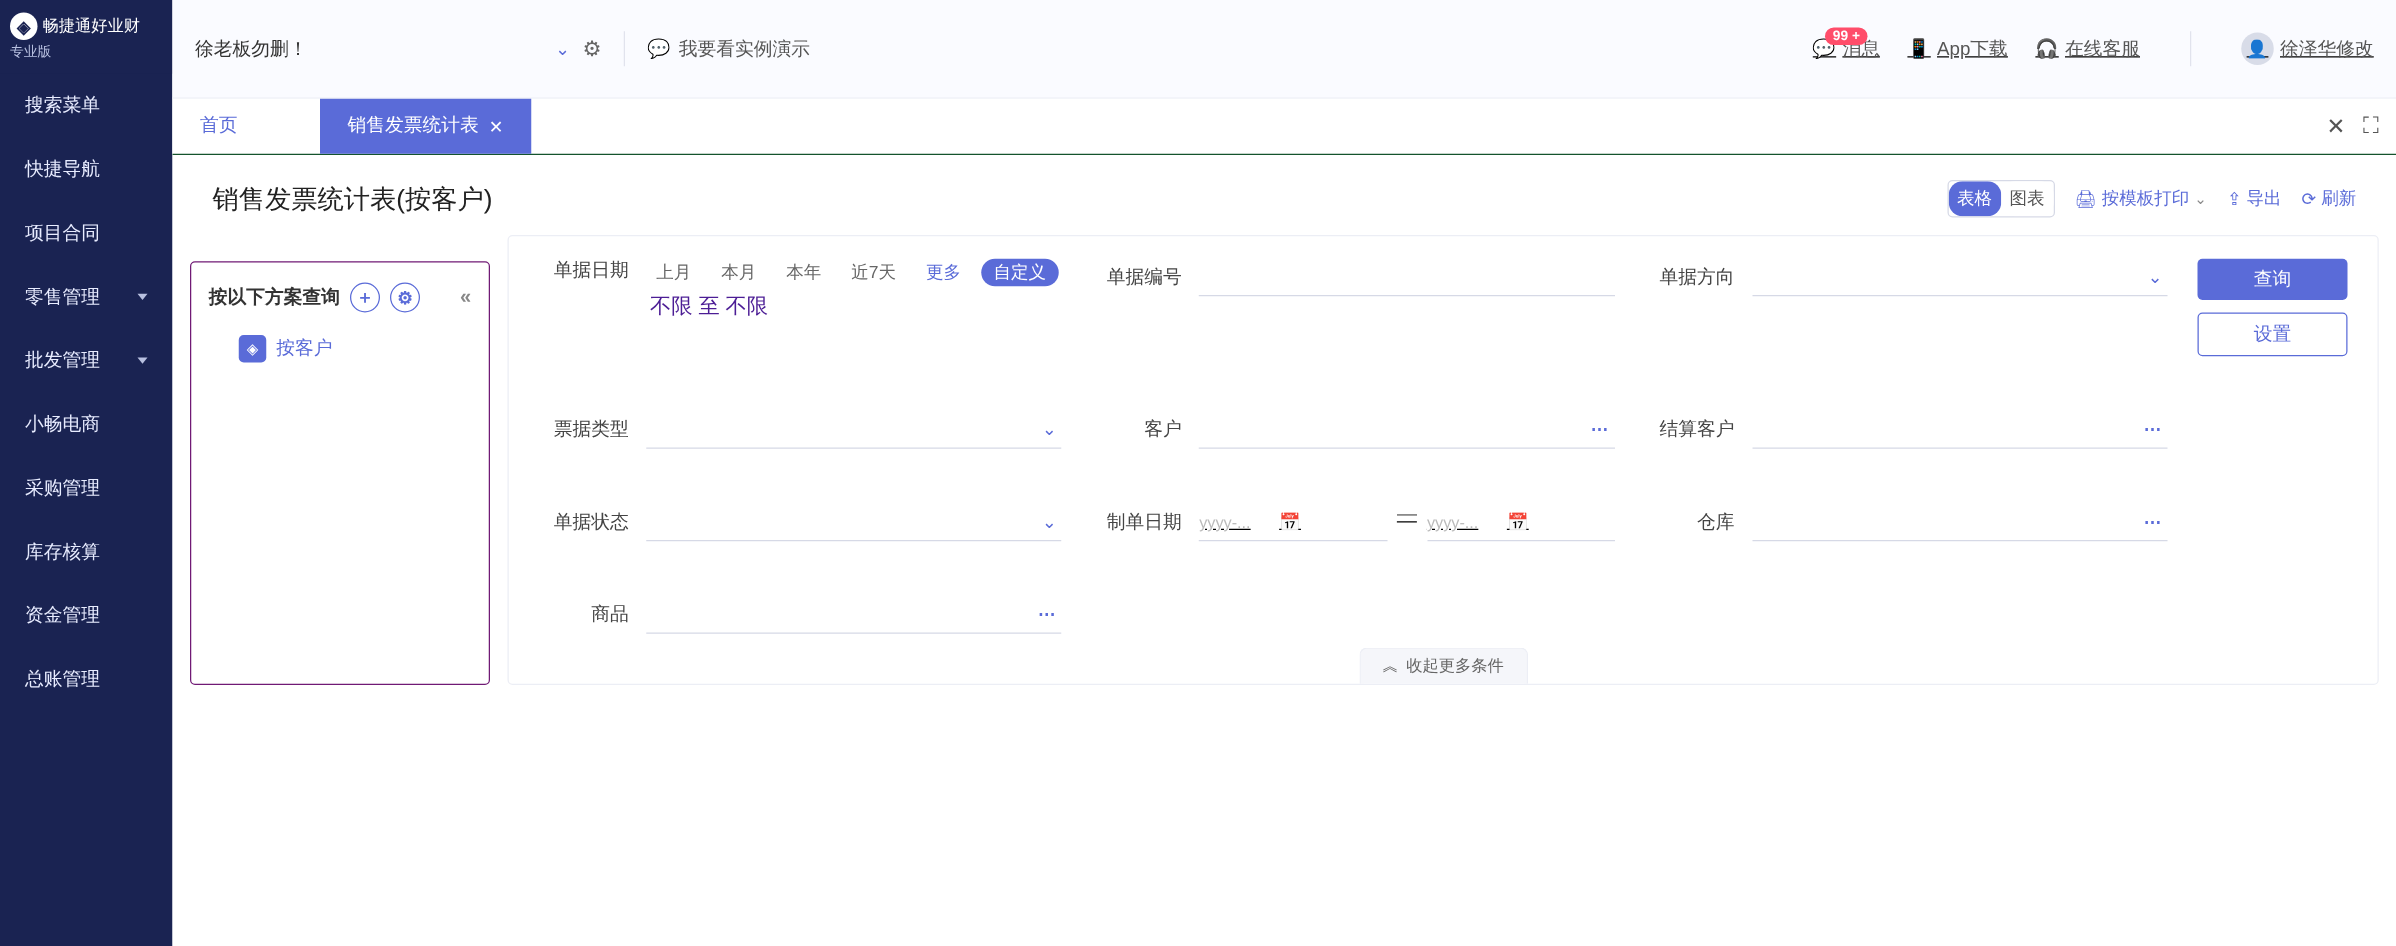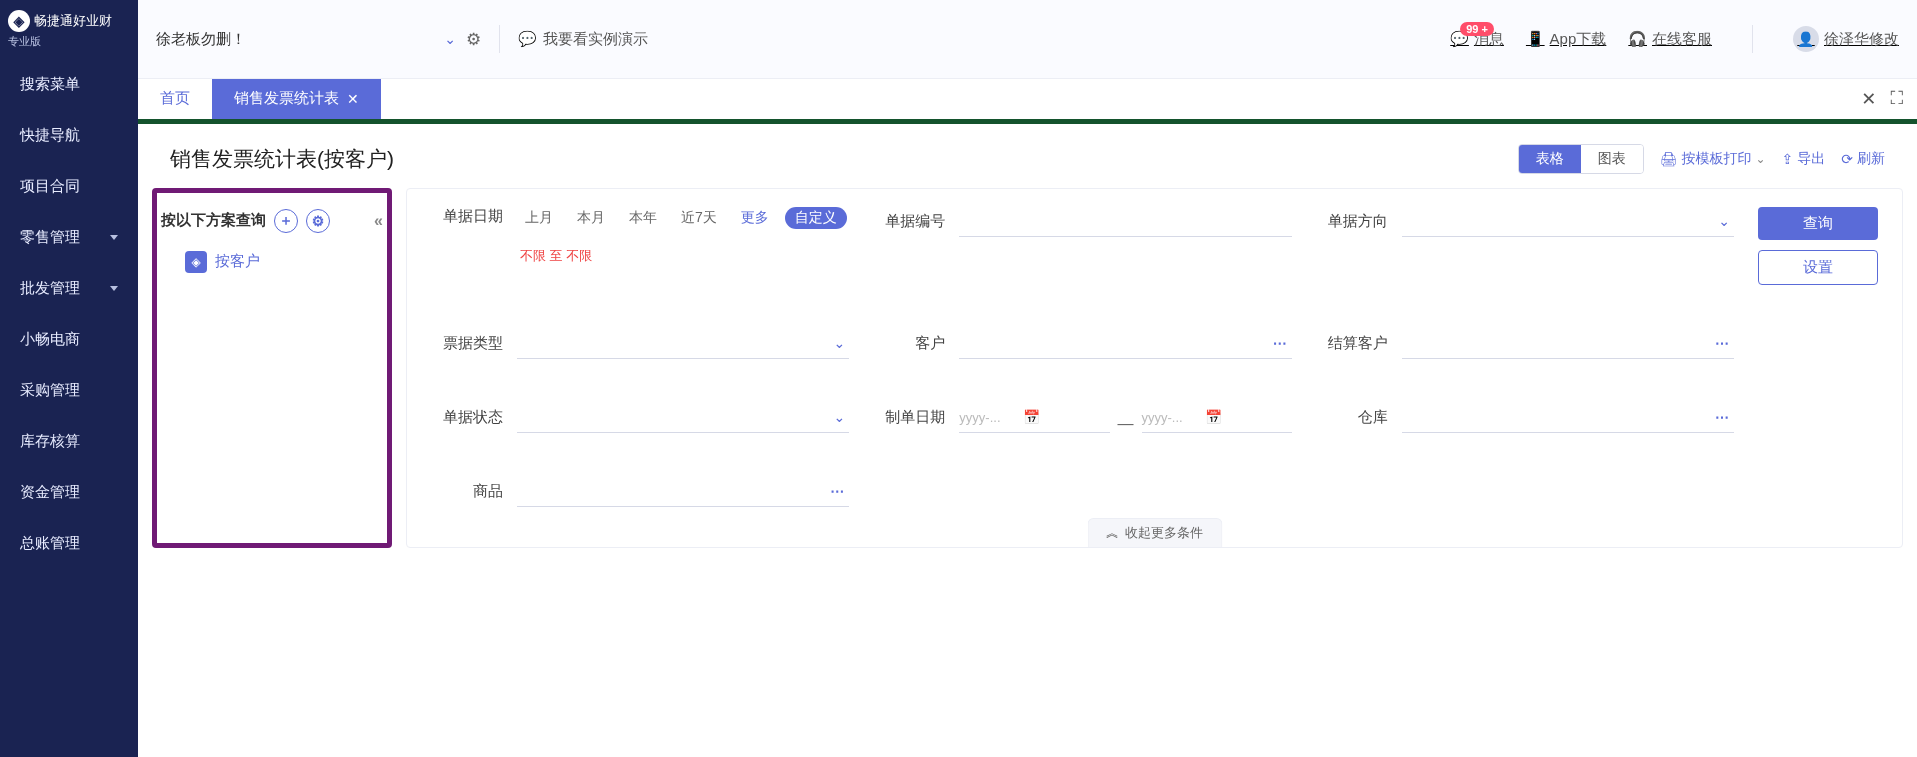--- a/index.html
+++ b/index.html
@@ -26,57 +26,57 @@
 .chev-down { color:#5a6bd8; font-size:14px; margin-left:auto; }
 .gear { color:#666; font-size:17px; margin-left:10px; cursor:pointer; }
 .divider { width:1px; height:28px; background:#e1e3ed; margin:0 18px; }
 .demo-link { display:flex; align-items:center; gap:6px; color:#555; font-size:15px; cursor:pointer; }
 .header-right { margin-left:auto; display:flex; align-items:center; gap:22px;text-decoration:underline; }
 .hdr-item { display:flex; align-items:center; gap:5px; color:#555; font-size:15px; cursor:pointer; position:relative; }
 .badge { position:absolute; top:-8px; left:10px; background:#ff4d6a; color:#fff; font-size:11px; padding:1px 6px; border-radius:9px; font-weight:600; }
 .avatar { width:26px; height:26px; border-radius:50%; background:#d8dce8; display:flex; align-items:center; justify-content:center; color:#8a90a8; font-size:14px; }
 
 
-.tabs { height:46px; background:#fff; display:flex; align-items:stretch; border-bottom:5px solid #14532d; position:relative; }
+.tabs { height:46px; background:#fff; display:flex; align-items:stretch; border-bottom:1px solid #14532d; position:relative;gap:44px; }
 .tab { display:flex; align-items:center; padding:0 22px; font-size:15px; color:#5a6bd8; cursor:pointer; }
 .tab.active { background:#5a6bd8; color:#fff; }
 .tab-close { margin-left:8px; font-size:14px; cursor:pointer; }
 .tabs-right { margin-left:auto; display:flex; align-items:center; gap:14px; padding-right:14px; font-size:18px; color:#555; }
 .tabs-right span { cursor:pointer; }
 
 
 .page-hd { padding:20px 32px 14px 32px; display:flex; align-items:center; justify-content:space-between; }
 .page-title { font-size:21px; color:#222; font-weight:500; }
 .toolbar { display:flex; align-items:center; gap:16px; }
 .view-toggle { display:flex; border-radius:4px; overflow:hidden; border:1px solid #d6d9e6; }
-.vt-item { padding:5px 17px; font-size:14px; cursor:pointer; color:#555; background:#fff; }
+.vt-item { padding:5px 7px; font-size:14px; cursor:pointer; color:#555; background:#fff;border-radius:11px; }
 .vt-item.active { background:#5a6bd8; color:#fff; }
 .tool-link { display:flex; align-items:center; gap:4px; color:#5a6bd8; font-size:14px; cursor:pointer; }
 .tool-chev { color:#888; font-size:12px; }
 
 
 .body-row { display:flex; gap:14px; padding:0 14px 14px 14px; }
-.scheme-panel { width:240px; background:#fff; border:5px solid #701a75; border-radius:4px; padding:16px 4px; }
+.scheme-panel { width:240px; background:#fff; border:1px solid #701a75; border-radius:4px; padding:16px 14px;margin-top:21px; }
 .scheme-hd { display:flex; align-items:center; gap:8px; font-size:15px; color:#333; font-weight:600; }
 .circ-btn { width:24px; height:24px; border:1px solid #5a6bd8; border-radius:50%; display:flex; align-items:center; justify-content:center; color:#5a6bd8; font-size:14px; cursor:pointer; }
 .collapse-btn { margin-left:auto; color:#888; font-size:16px; cursor:pointer; }
 .scheme-item { display:flex; align-items:center; gap:8px; padding:18px 10px 0 24px; color:#5a6bd8; font-size:15px; cursor:pointer; }
 .cube-icon { width:22px; height:22px; background:#5a6bd8; border-radius:4px; display:flex; align-items:center; justify-content:center; color:#fff; font-size:12px; }
 
 .filter-panel { flex:1; background:#fff; border:1px solid #eceef5; border-radius:4px; padding:18px 24px 0 24px; position:relative; }
 .filter-grid { display:grid; grid-template-columns:1fr 1fr 1fr 120px; column-gap:24px; row-gap:28px; align-items:start; }
 .filter-grid.row2 { grid-template-columns:1fr 1fr 1fr 120px; margin-top:44px; }
 .field { display:flex; align-items:center; gap:14px; }
 .field-label { width:72px; text-align:right; font-size:15px; color:#444; flex-shrink:0; }
 .field-ctrl { flex:1; border-bottom:1px solid #d6d9e6; height:30px; display:flex; align-items:center; position:relative; font-size:14px; color:#333; }
 .date-segs { display:flex; gap:8px; flex-wrap:wrap; align-items:center; font-size:14px; }
 .seg { color:#666; padding:2px 8px; cursor:pointer; border-radius:3px; }
 .seg.more { color:#5a6bd8; }
 .seg.active { background:#5a6bd8; color:#fff; border-radius:11px; padding:2px 10px; }
-.date-sub { font-size:13px; color:#ef4444; margin-top:18px; padding-left:3px; }
+.date-sub { font-size:17px; color:#4c1d95; margin-top:4px; padding-left:3px; }
 .ctrl-icon { position:absolute; right:4px; color:#5a6bd8; font-size:14px; cursor:pointer; }
 .ellipsis { color:#5a6bd8; font-weight:700; letter-spacing:1px; }
 .date-input { width:58px; font-size:13px; color:#bbb; }
 .cal-icon { color:#5a6bd8; margin:0 6px; }
 .dash { margin:0 8px; color:#666; }
 .btn-stack { display:flex; flex-direction:column; gap:10px; }
 .btn { padding:7px 0; border-radius:4px; font-size:15px; text-align:center; cursor:pointer; }
 .btn-primary { background:#5a6bd8; color:#fff; }
 .btn-outline { border:1px solid #5a6bd8; color:#5a6bd8; background:#fff;font-family:Liberation Serif, serif; }
 .collapse-bar { position:absolute; bottom:0; left:50%; transform:translateX(-50%); background:#f5f6fa; border:1px solid #eceef5; border-bottom:none; border-radius:6px 6px 0 0; padding:5px 18px; font-size:13px; color:#666; cursor:pointer; display:flex; align-items:center; gap:6px; }
@@ -273,21 +273,21 @@
 
         <div class="filter-grid row2">
           <div class="field">
             <div class="field-label">单据状态</div>
             <div class="field-ctrl">
                 <span class="ctrl-icon">⌄</span>
               </div>
           </div>
           <div class="field">
             <div class="field-label">制单日期</div>
-            <div style="flex:1;display:flex;align-items:flex-end;">
+            <div style="flex:1;display:flex;align-items:flex-start;text-decoration:underline;">
               <div class="field-ctrl" style="flex:1;">
                 <span class="date-input" textcontent="yyyy-...">yyyy-...</span>
                 <span class="cal-icon">📅</span>
               </div>
               <span class="dash">—</span>
               <div class="field-ctrl" style="flex:1;">
                 <span class="date-input">yyyy-...</span>
                 <span class="cal-icon">📅</span>
               </div>
             </div>

